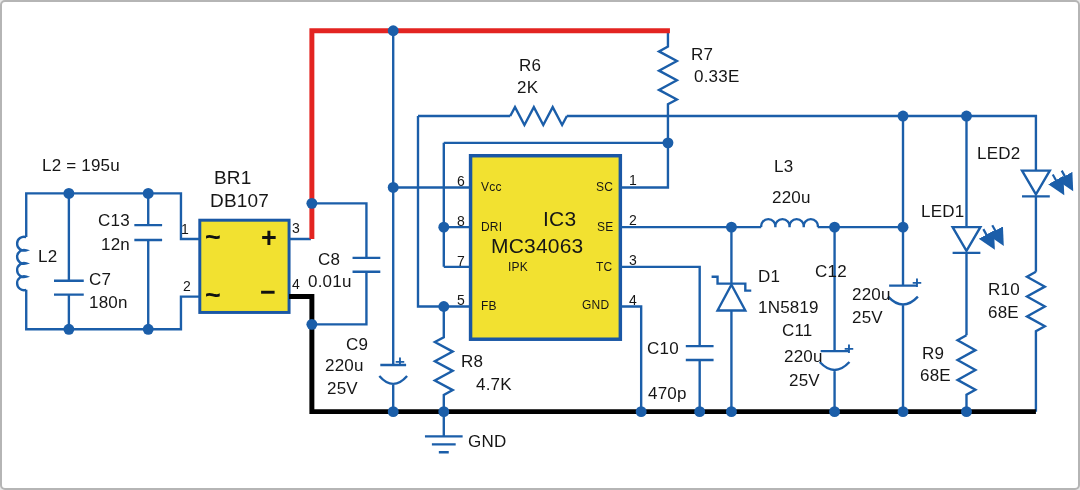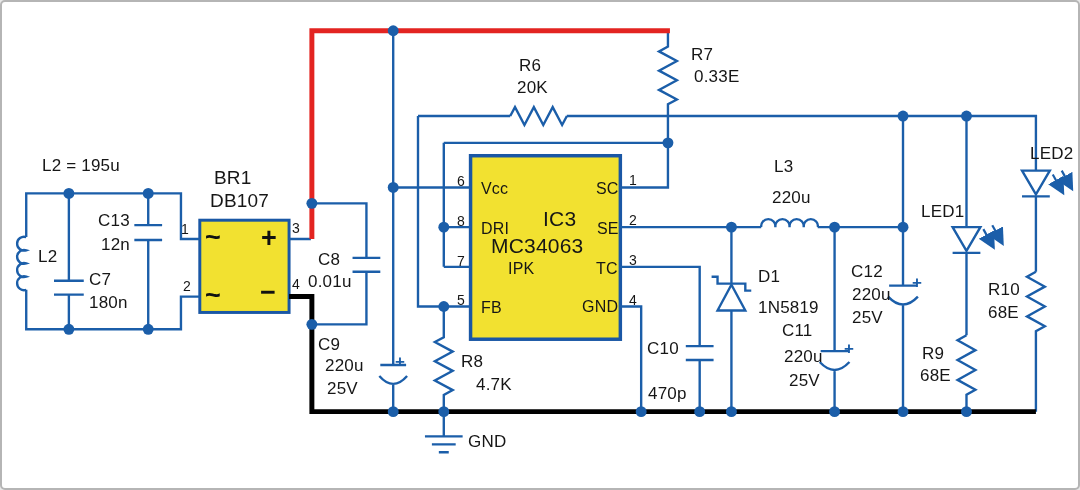--- a/index.html
+++ b/index.html
@@ -10,21 +10,21 @@
     overflow:hidden;
   }
   .canvas svg{position:absolute;left:0;top:0;}
   .lbl{
     position:absolute;color:#161616;font-size:17px;line-height:1.05;
     white-space:nowrap;letter-spacing:0.2px;
   }
   .fs14{font-size:14px;}
   .fs19{font-size:19px;text-align:right;}
   .fs22{font-size:21px;}
-  .fs16{font-size:16px;}
+  .fs16{font-size:12px;}
   .sym{font-size:27px;font-weight:600;color:#111;}
   .plus{color:#1b5ea9;font-size:17px;font-weight:700;}
 </style>
 </head>
 <body>
 
 <div class="canvas">
 
 <svg width="1076" height="486" viewBox="0 0 1080 490">
   <defs>
@@ -142,27 +142,27 @@
 <div class="lbl fs14" style="left:181px;top:277px">2</div>
 <div class="lbl fs14" style="left:290px;top:219px">3</div>
 <div class="lbl fs14" style="left:290px;top:275px">4</div>
 <div class="lbl sym" style="left:203px;top:221px">~</div>
 <div class="lbl sym" style="left:259px;top:222px">+</div>
 <div class="lbl sym" style="left:203px;top:279px">~</div>
 <div class="lbl sym" style="left:258px;top:276px">−</div>
 
 <div class="lbl" style="left:316px;top:249px">C8</div>
 <div class="lbl" style="left:306px;top:271px">0.01u</div>
-<div class="lbl" style="left:316px;top:334px">C9</div>
+<div class="lbl" style="left:344px;top:334px">C9</div>
 <div class="lbl" style="left:323px;top:355px">220u</div>
 <div class="lbl" style="left:325px;top:378px">25V</div>
 <div class="lbl plus" style="left:393px;top:351px">+</div>
 
 <div class="lbl" style="left:517px;top:55px">R6</div>
-<div class="lbl" style="left:515px;top:77px">20K</div>
+<div class="lbl" style="left:515px;top:77px">2K</div>
 <div class="lbl" style="left:689px;top:44px">R7</div>
 <div class="lbl" style="left:692px;top:66px">0.33E</div>
 <div class="lbl" style="left:459px;top:351px">R8</div>
 <div class="lbl" style="left:474px;top:374px">4.7K</div>
 <div class="lbl" style="left:466px;top:431px">GND</div>
 
 <div class="lbl fs14" style="left:455px;top:172px">6</div>
 <div class="lbl fs14" style="left:455px;top:212px">8</div>
 <div class="lbl fs14" style="left:455px;top:252px">7</div>
 <div class="lbl fs14" style="left:455px;top:291px">5</div>
@@ -185,25 +185,25 @@
 <div class="lbl" style="left:646px;top:383px">470p</div>
 <div class="lbl" style="left:756px;top:266px">D1</div>
 <div class="lbl" style="left:756px;top:297px">1N5819</div>
 <div class="lbl" style="left:772px;top:156px">L3</div>
 <div class="lbl" style="left:770px;top:187px">220u</div>
 
 <div class="lbl" style="left:780px;top:320px">C11</div>
 <div class="lbl" style="left:782px;top:346px">220u</div>
 <div class="lbl" style="left:787px;top:370px">25V</div>
 <div class="lbl plus" style="left:842px;top:338px">+</div>
-<div class="lbl" style="left:849px;top:261px">C12</div>
+<div class="lbl" style="left:813px;top:261px">C12</div>
 <div class="lbl" style="left:850px;top:284px">220u</div>
 <div class="lbl" style="left:850px;top:307px">25V</div>
 <div class="lbl plus" style="left:910px;top:272px">+</div>
 
 <div class="lbl" style="left:919px;top:201px">LED1</div>
-<div class="lbl" style="left:1028px;top:143px">LED2</div>
+<div class="lbl" style="left:975px;top:143px">LED2</div>
 <div class="lbl" style="left:920px;top:343px">R9</div>
 <div class="lbl" style="left:918px;top:365px">68E</div>
 <div class="lbl" style="left:986px;top:279px">R10</div>
 <div class="lbl" style="left:986px;top:302px">68E</div>
 
 </div>
 
 </body></html>

